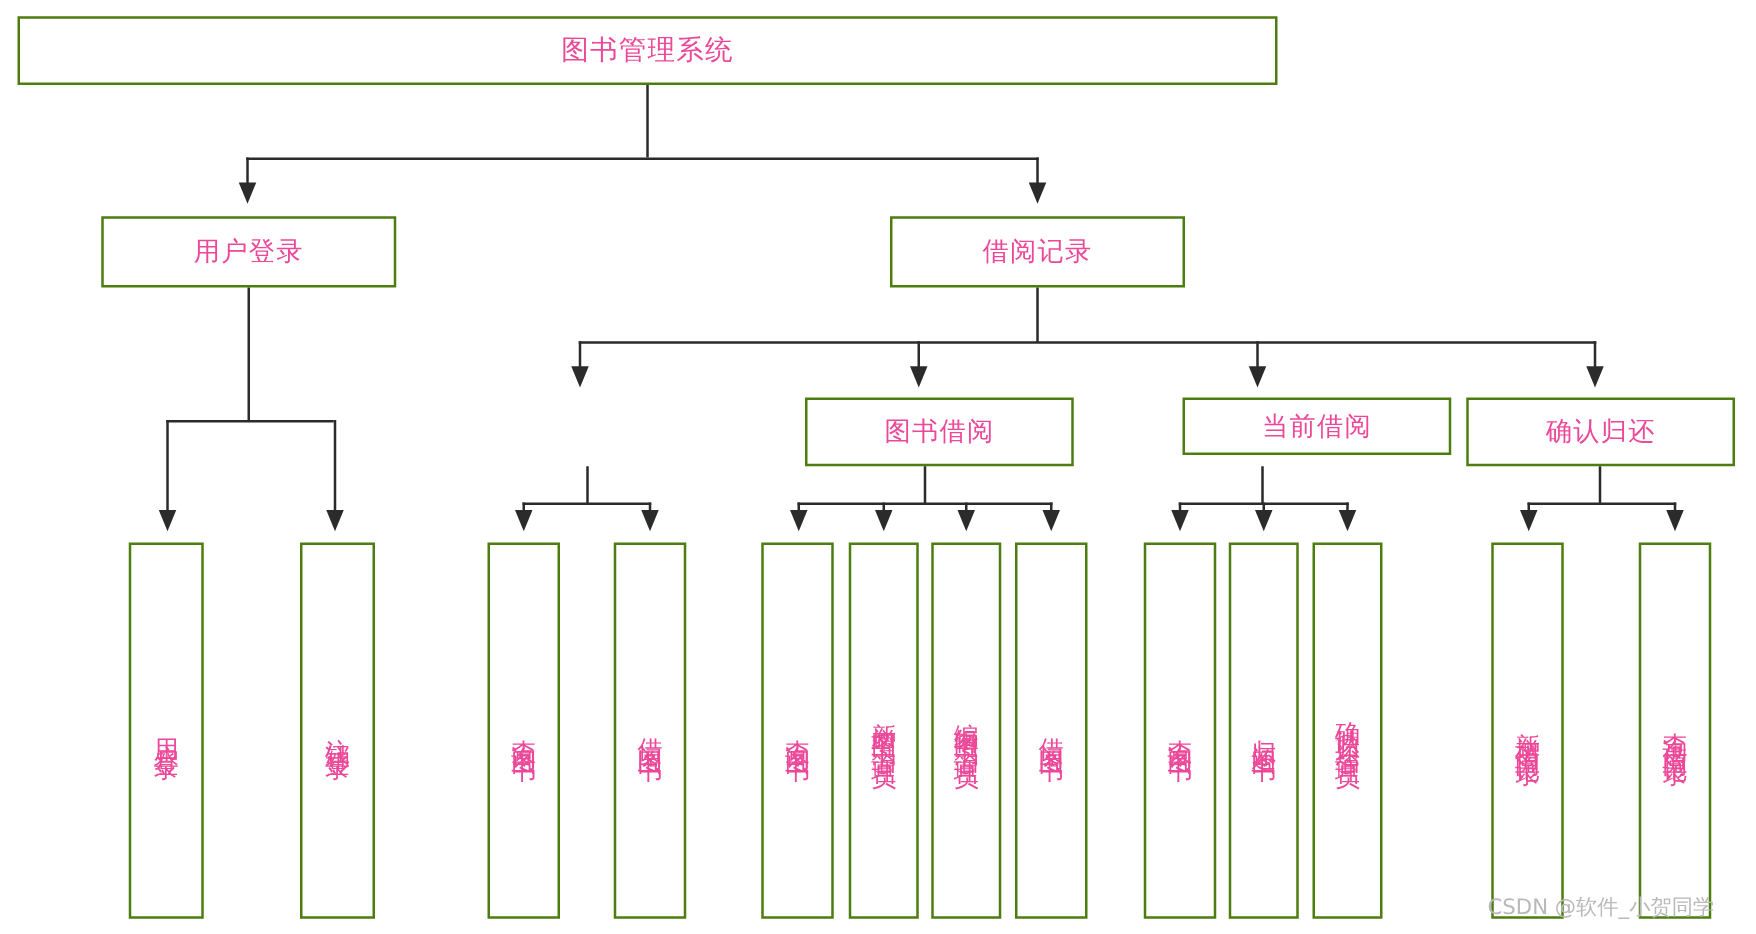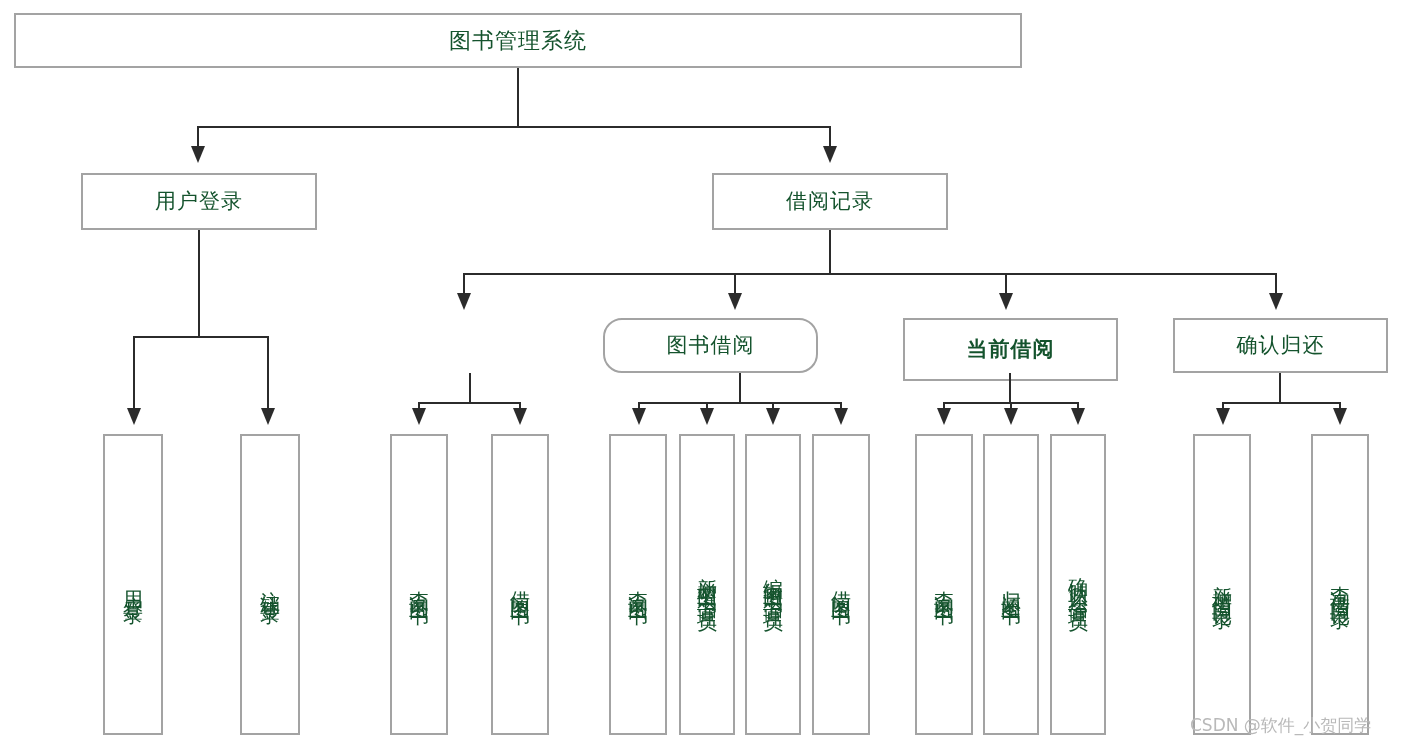--- a/index.html
+++ b/index.html
@@ -4,26 +4,26 @@
 <title>图书管理系统 功能结构图</title>
 <style>
   html,body{margin:0;padding:0;background:#ffffff;}
   body{font-family:"DejaVu Sans","Liberation Sans",sans-serif;}
   #canvas{position:relative;width:1405px;height:747px;background:#ffffff;overflow:hidden;}
 
   
   .node{
     position:absolute;
     box-sizing:border-box;
-    border:2px solid #a3a3a3;
+    border:2px solid #4d7c0f;
     background:#ffffff;
     display:flex;
     align-items:center;
     justify-content:center;
-    color:#14532d;
+    color:#ec4899;
     line-height:1.25;
     text-align:right;
   }
   .node.h{              
     font-size:21px;
     letter-spacing:1px;
   }
   .node.v{              
     font-size:20px;
     align-items:center;
@@ -98,24 +98,24 @@
   <div class="ln hln" style="left:463px;top:273px;width:814px;height:2px;"></div>
   <div class="ln vln" style="left:463px;top:273px;width:2px;height:22px;"></div>
   <div class="arrow" style="left:457px;top:293px;"></div>
   <div class="ln vln" style="left:734px;top:273px;width:2px;height:22px;"></div>
   <div class="arrow" style="left:728px;top:293px;"></div>
   <div class="ln vln" style="left:1005px;top:273px;width:2px;height:22px;"></div>
   <div class="arrow" style="left:999px;top:293px;"></div>
   <div class="ln vln" style="left:1275px;top:273px;width:2px;height:22px;"></div>
   <div class="arrow" style="left:1269px;top:293px;"></div>
 
-  <div class="node h" style="left:603px;top:318px;width:215px;height:55px;border-radius:19px;">
+  <div class="node h" style="left:644px;top:318px;width:215px;height:55px;">
     <span>图书借阅</span>
   </div>
-  <div class="node h" style="left:903px;top:318px;width:215px;height:63px;font-weight:bold;">
+  <div class="node h" style="left:946px;top:318px;width:215px;height:46px;">
     <span>当前借阅</span>
   </div>
   <div class="node h" style="left:1173px;top:318px;width:215px;height:55px;">
     <span>确认归还</span>
   </div>
 
   <div class="ln vln" style="left:469px;top:373px;width:2px;height:30px;"></div>
   <div class="ln hln" style="left:418px;top:402px;width:103px;height:2px;"></div>
   <div class="ln vln" style="left:418px;top:402px;width:2px;height:8px;"></div>
   <div class="arrow" style="left:412px;top:408px;"></div>

